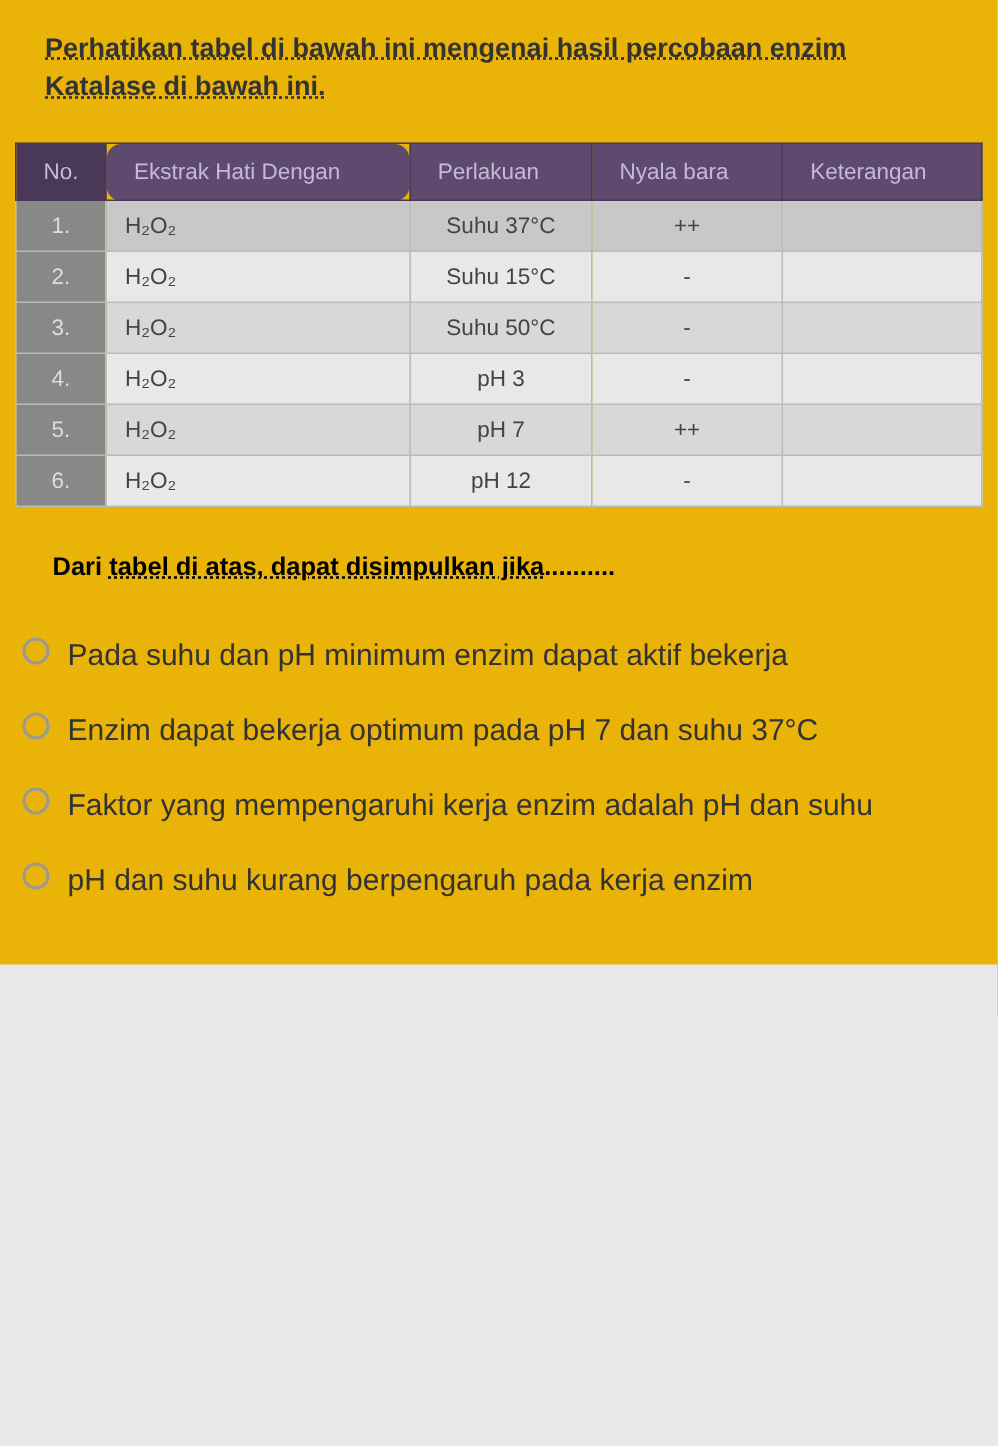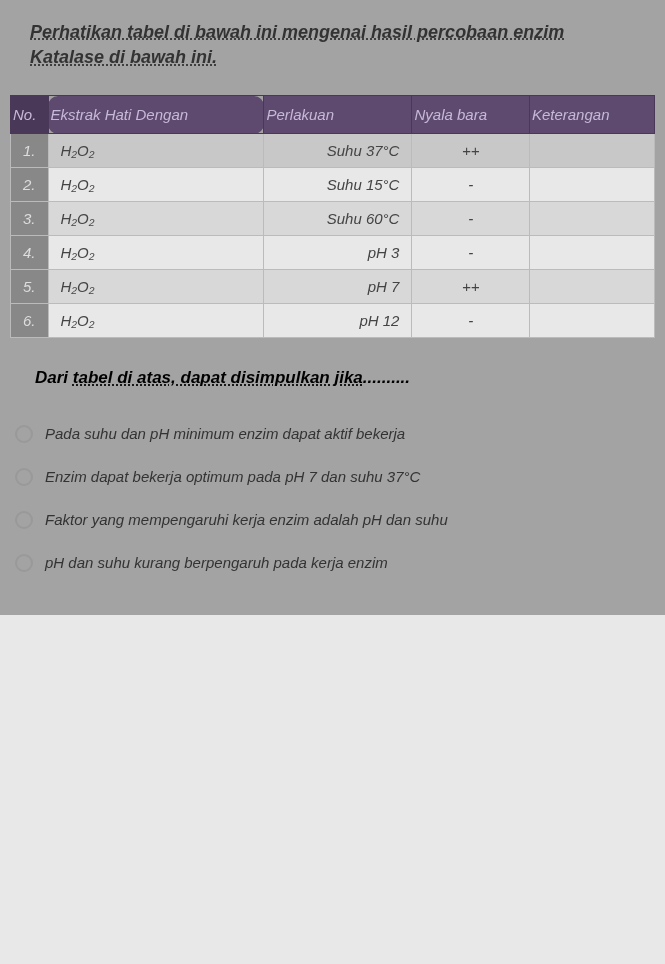--- a/index.html
+++ b/index.html
@@ -4,23 +4,22 @@
   <style>
     * { margin: 0; padding: 0; box-sizing: border-box; }
     body {
       font-family: Arial, sans-serif;
       background: #e8e8e8;
       width: 665px;
       height: 964px;
       overflow: hidden;
     }
     .container {
-      background: #a3a3a3;
+      background: #eab308;
       padding: 20px 10px;
-      font-style: italic;
     }
     .question-text {
       font-size: 18px;
       font-weight: bold;
       margin-bottom: 25px;
       padding: 0 20px;
       text-decoration: underline;
       text-decoration-style: dotted;
       color: #333;
       line-height: 1.4;
@@ -29,21 +28,21 @@
       margin-bottom: 30px;
     }
     table {
       border-collapse: collapse;
       width: 100%;
       font-size: 15px;
     }
     thead th {
       background: #5d4a6e;
       color: #c8b8d8;
-      padding: 10px 2px;
+      padding: 10px 18px;
       text-align: left;
       font-weight: normal;
       border: 1px solid #4a3858;
     }
     thead th:first-child {
       background: #4a3858;
       width: 35px;
     }
     thead th:nth-child(2) {
       background: #5d4a6e;
@@ -62,40 +61,40 @@
     }
     tbody tr:nth-child(odd) td:not(:first-child) {
       background: #d8d8d8;
     }
     tbody tr:nth-child(even) td:not(:first-child) {
       background: #e8e8e8;
     }
     tbody tr:first-child td:not(:first-child) {
       background: #c8c8c8;
     }
-    .col-perlakuan { text-align: right; }
+    .col-perlakuan { text-align: center; }
     .col-nyala { text-align: center; }
     .conclusion {
       font-size: 17px;
       font-weight: bold;
       padding: 0 25px;
       margin-bottom: 35px;
     }
     .conclusion .underlined {
       text-decoration: underline;
       text-decoration-style: dotted;
     }
     .options {
       padding: 0 5px;
     }
     .option {
       display: flex;
       align-items: flex-start;
       margin-bottom: 22px;
-      font-size: 15px;
+      font-size: 20px;
       color: #333;
       line-height: 1.4;
     }
     .radio {
       width: 18px;
       height: 18px;
       border: 2px solid #999;
       border-radius: 50%;
       margin-right: 12px;
       margin-top: 2px;
@@ -133,21 +132,21 @@
         <tr>
           <td>2.</td>
           <td>H₂O₂</td>
           <td class="col-perlakuan">Suhu 15°C</td>
           <td class="col-nyala">-</td>
           <td></td>
         </tr>
         <tr>
           <td>3.</td>
           <td>H₂O₂</td>
-          <td class="col-perlakuan">Suhu 60°C</td>
+          <td class="col-perlakuan">Suhu 50°C</td>
           <td class="col-nyala">-</td>
           <td></td>
         </tr>
         <tr>
           <td>4.</td>
           <td>H₂O₂</td>
           <td class="col-perlakuan">pH 3</td>
           <td class="col-nyala">-</td>
           <td></td>
         </tr>

